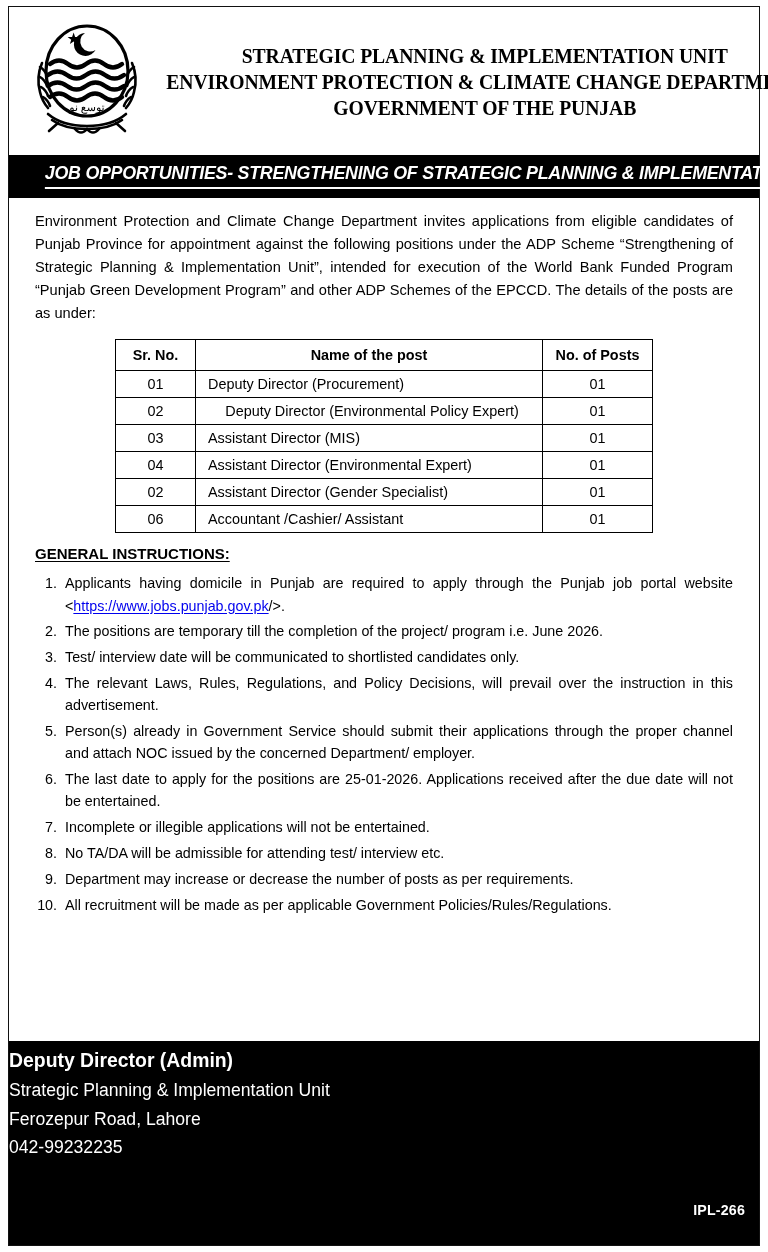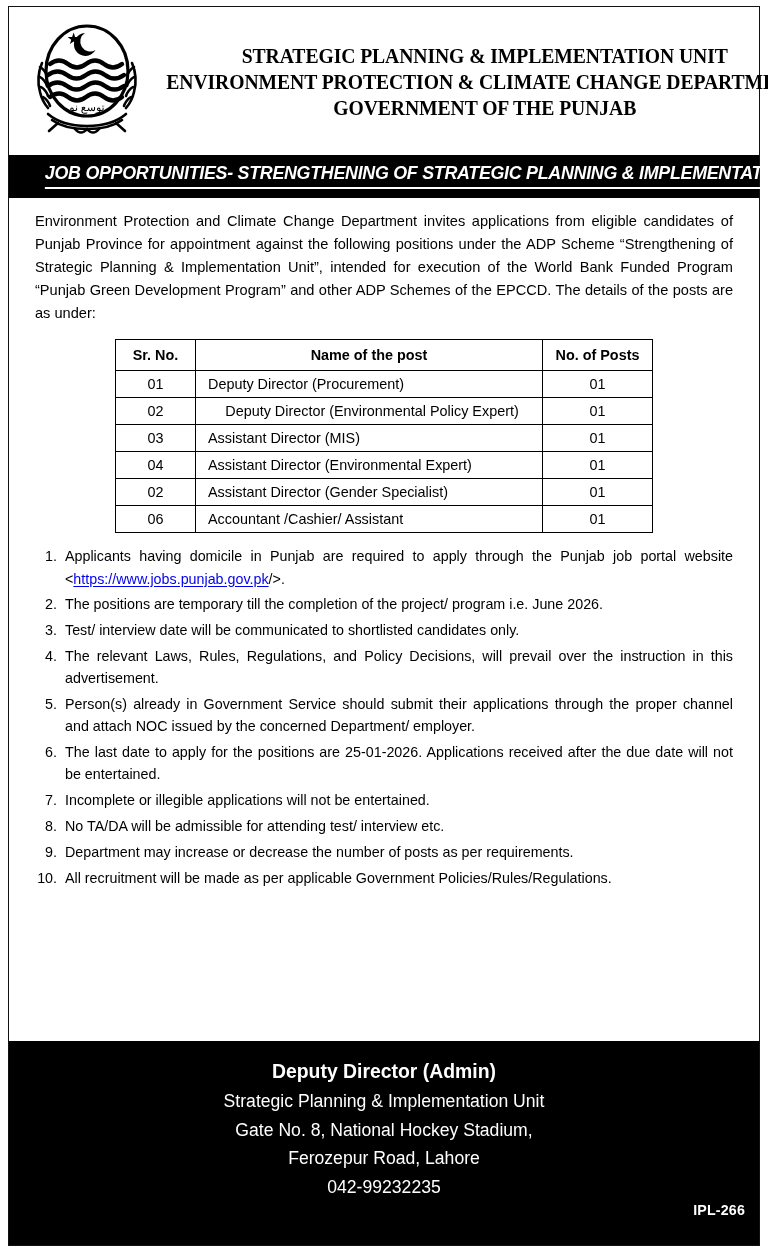--- a/index.html
+++ b/index.html
@@ -151,22 +151,22 @@
   .link {
     text-decoration: underline;
     text-underline-offset: 1.5px;
   }
 
   
   .footer {
     background: #000;
     color: #fff;
     margin-top: 10px;
-    padding: 16px 0 6px 0;
-    text-align: center;
+    padding: 5px 0 6px 0;
+    text-align: left;
     position: relative;
     flex: 0 0 auto;
     min-height: 204px;
   }
   .footer .f-line {
     font-size: 17.6px;
     line-height: 1.62;
   }
   .footer .f-line.bold {
     font-weight: bold;
@@ -277,20 +277,21 @@
             </tr>
             <tr>
               <td class="sr">06</td>
               <td class="post">Accountant /Cashier/ Assistant</td>
               <td class="num">01</td>
             </tr>
           </tbody>
         </table>
       </div>
 
+      <div class="gi-title">GENERAL INSTRUCTIONS:</div>
 
       <ol class="instructions">
         <li>
           <span>Applicants having domicile in Punjab are required to apply through the Punjab job portal website &lt;</span><a class="link" href="#">https://www.jobs.punjab.gov.pk</a><span>/&gt;.</span>
         </li>
         <li>The positions are temporary till the completion of the project/ program i.e. June 2026.</li>
         <li>Test/ interview date will be communicated to shortlisted candidates only.</li>
         <li>The relevant Laws, Rules, Regulations, and Policy Decisions, will prevail over the instruction in this advertisement.</li>
         <li>Person(s) already in Government Service should submit their applications through the proper channel and attach NOC issued by the concerned Department/ employer.</li>
         <li>The last date to apply for the positions are 25-01-2026. Applications received after the due date will not be entertained.</li>
@@ -298,20 +299,19 @@
         <li>No TA/DA will be admissible for attending test/ interview etc.</li>
         <li>Department may increase or decrease the number of posts as per requirements.</li>
         <li>All recruitment will be made as per applicable Government Policies/Rules/Regulations.</li>
       </ol>
 
     </div>
 
     <div class="footer">
       <div class="f-line bold">Deputy Director (Admin)</div>
       <div class="f-line">Strategic Planning &amp; Implementation Unit</div>
-      <div class="f-line">Gate No. 8, National Hockey Stadium,</div>
       <div class="f-line">Ferozepur Road, Lahore</div>
       <div class="f-line">042-99232235</div>
       <div class="ipl">IPL-266</div>
     </div>
 
   </div>
 </div>
 
 </body></html>

